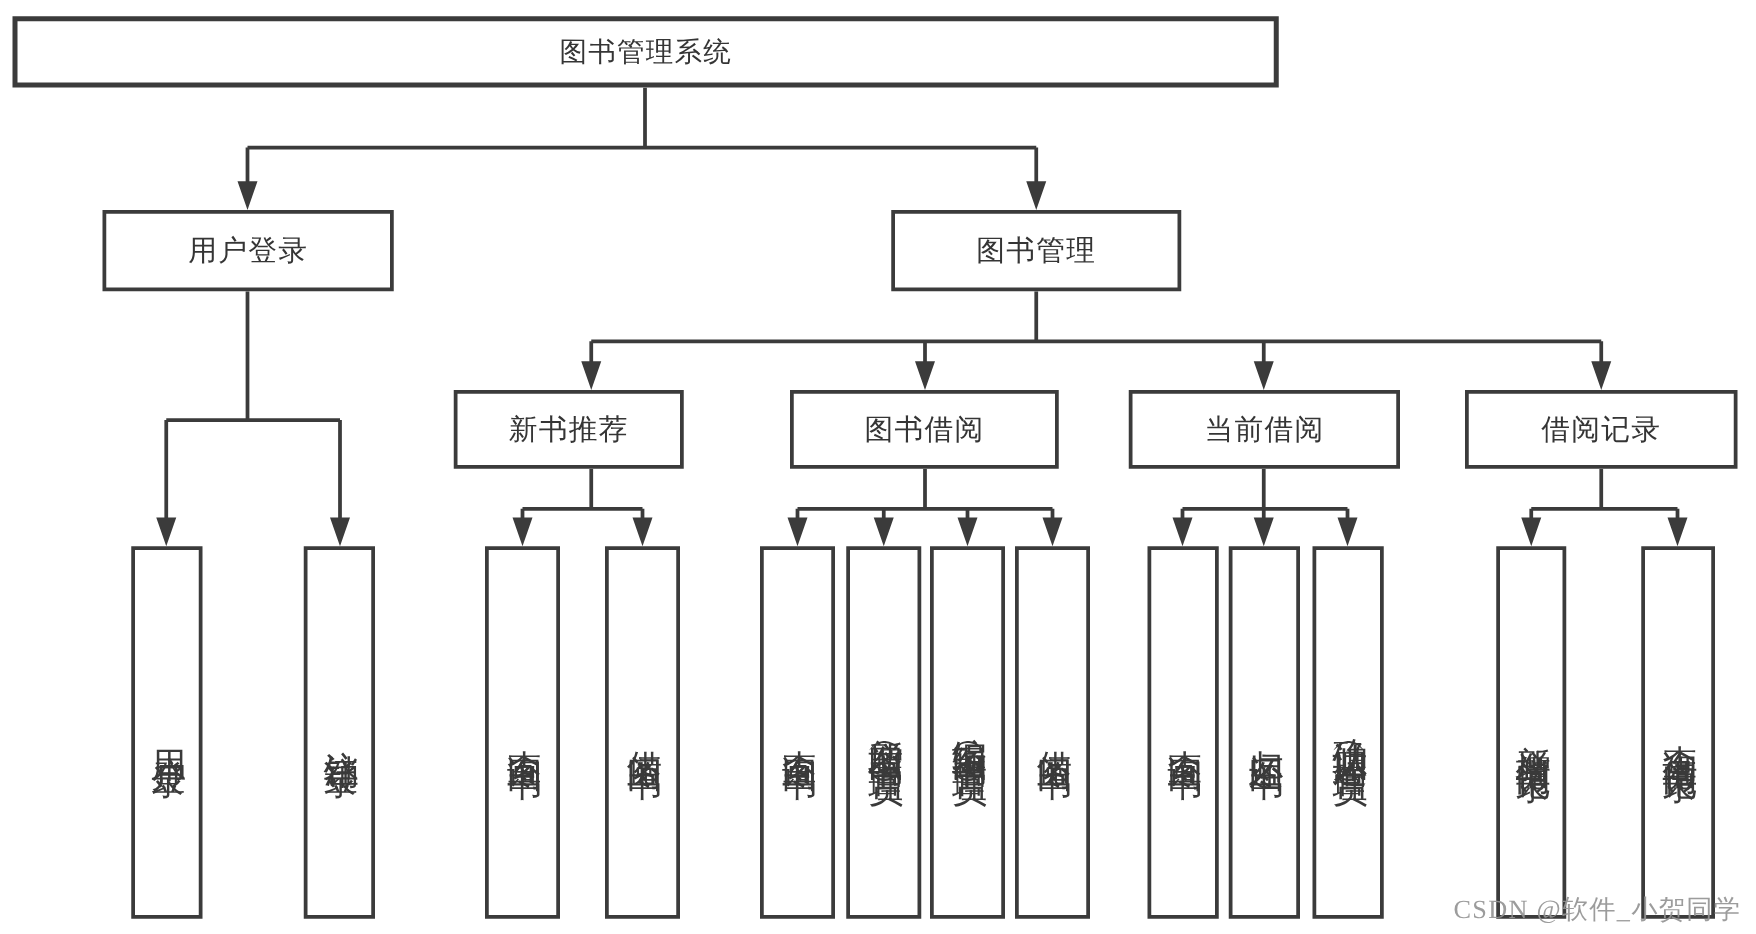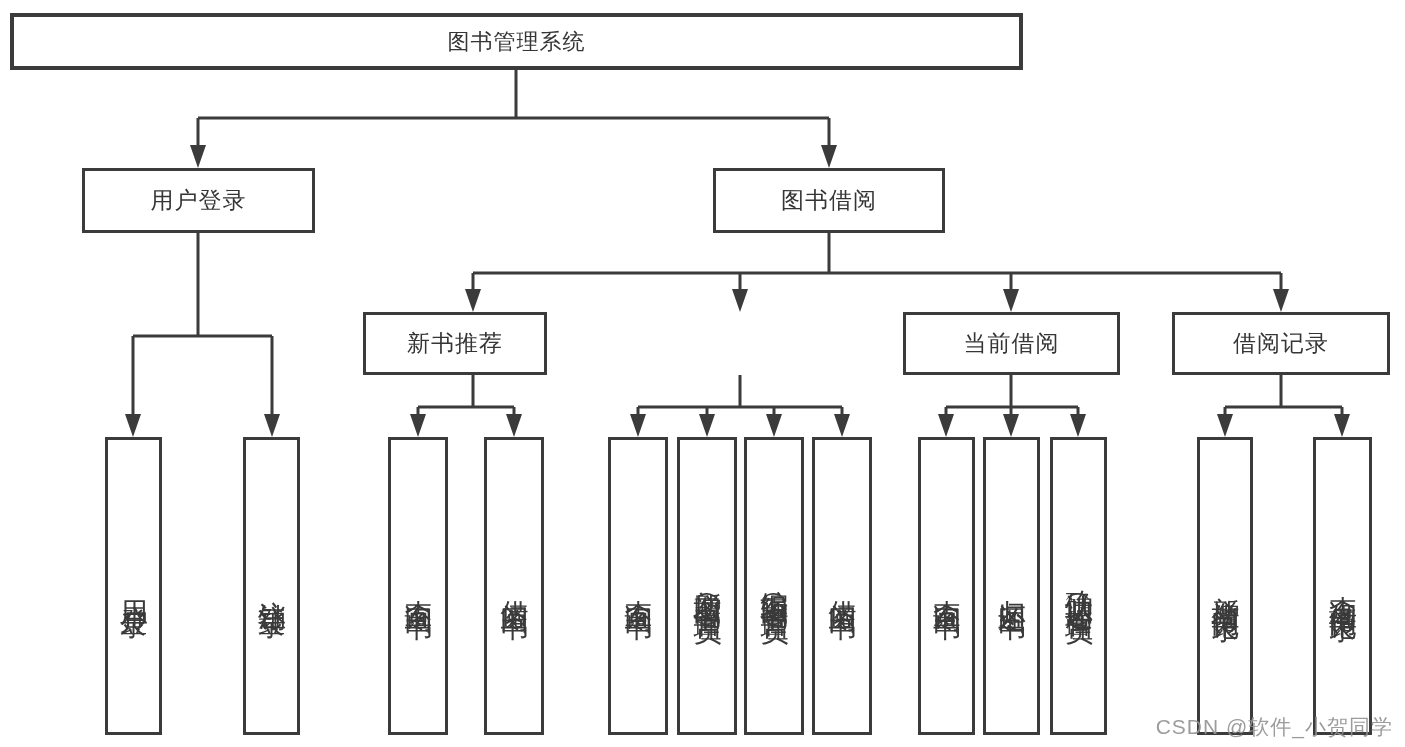--- a/index.html
+++ b/index.html
@@ -28,21 +28,21 @@
     text-orientation:mixed;
     font-size:28px;
     letter-spacing:4px;
     line-height:1;
     color:#3a3a3a;
   }
   .watermark{
     position:absolute;
     right:12px;
     top:713px;
-    font-family:Liberation Sans, sans-serif;
+    font-family:Liberation Serif, serif;
     font-size:21px;
     color:rgba(148,148,148,0.92);
     letter-spacing:1px;
     white-space:nowrap;
   }
 </style>
 </head>
 <body>
 
 <div id="stage">
@@ -71,25 +71,28 @@
   </svg>
 
   <div class="node hnode root" style="left:10px;top:13px;width:1013px;height:57px">
     <span>图书管理系统</span>
   </div>
 
   <div class="node hnode" style="left:82px;top:168px;width:233px;height:65px">
     <span>用户登录</span>
   </div>
   <div class="node hnode" style="left:713px;top:168px;width:232px;height:65px">
-    <span>图书借阅</span>
+    <span>图书管理</span>
   </div>
 
   <div class="node hnode" style="left:363px;top:312px;width:184px;height:63px">
     <span>新书推荐</span>
+  </div>
+  <div class="node hnode" style="left:632px;top:312px;width:215px;height:63px">
+    <span>图书借阅</span>
   </div>
   <div class="node hnode" style="left:1172px;top:312px;width:218px;height:63px">
     <span>借阅记录</span>
   </div>
   <div class="node hnode" style="left:903px;top:312px;width:217px;height:63px">
     <span>当前借阅</span>
   </div>
 
   <div class="node vnode" style="left:105px;top:437px;width:57px;height:298px">
     <span class="vlabel">用户登录</span>

